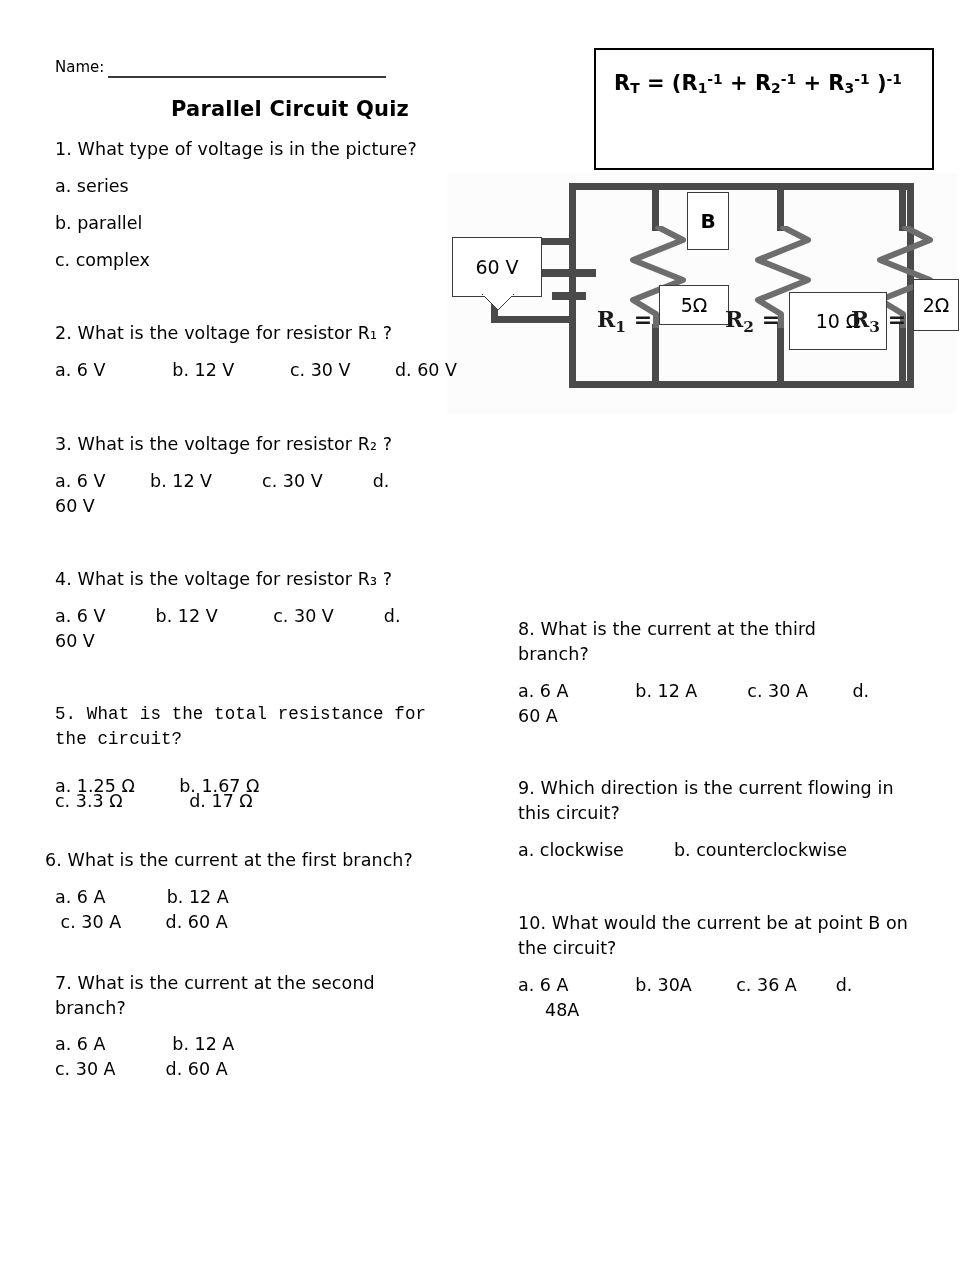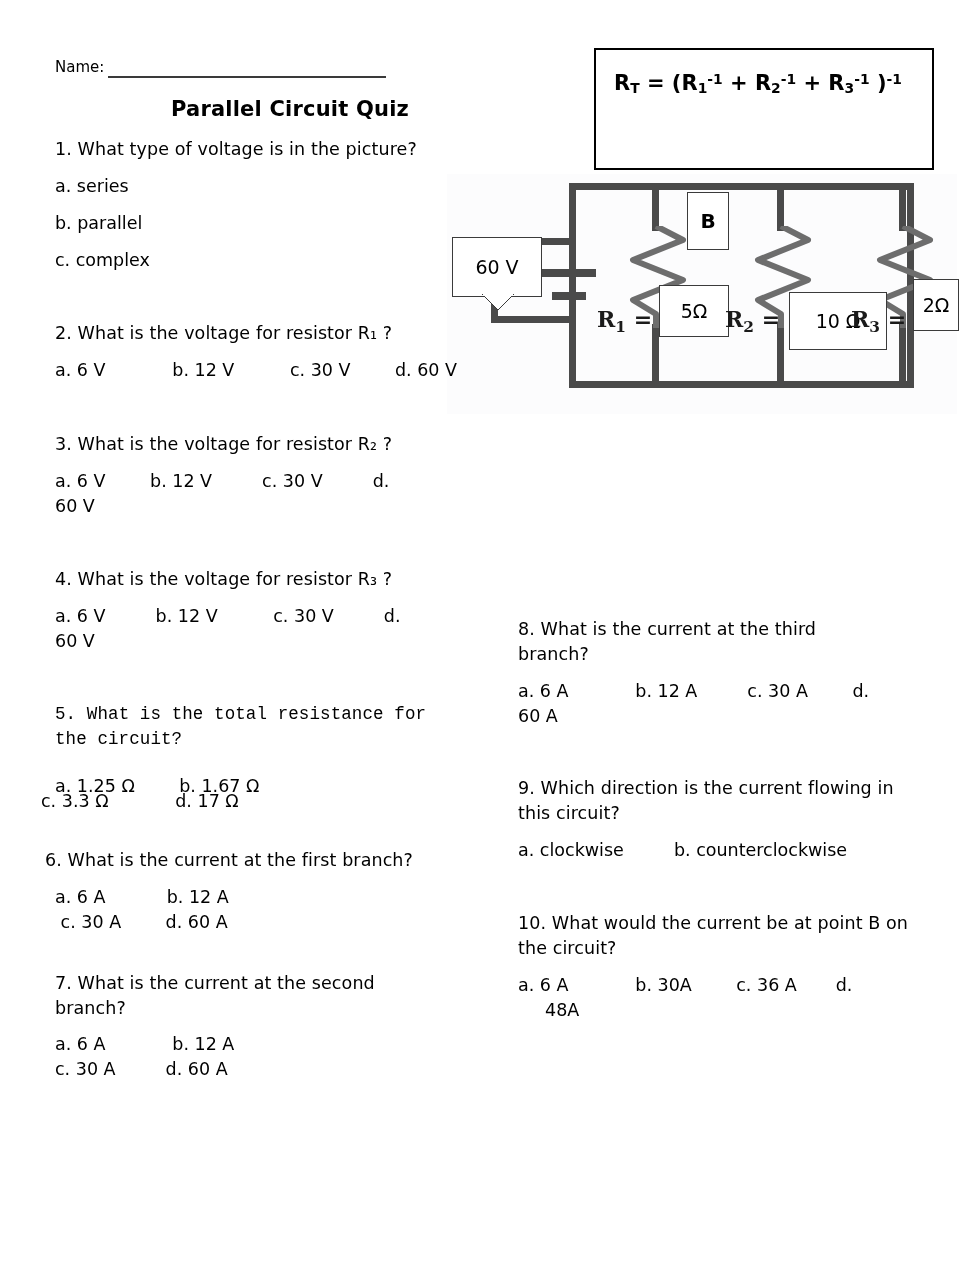--- a/index.html
+++ b/index.html
@@ -164,21 +164,21 @@
     <svg class="abs" style="left:5px; top:120px;" width="92" height="22" viewBox="0 0 92 22">
       <polygon points="30,0 62,0 46,16" fill="#ffffff" stroke="#3b3b3b" stroke-width="1"></polygon>
       <line x1="31" y1="1" x2="61" y2="1" stroke="#ffffff" stroke-width="2"></line>
     </svg>
 
     <div class="callout" style="left:240px; top:18px; width:42px; height:58px; font-weight:bold; font-size:20px;">
       <span>B</span>
     </div>
 
     <div class="rlabel" style="left:150px; top:132px;"><span>R</span><sub>1</sub><span> =</span></div>
-    <div class="callout" style="left:212px; top:111px; width:70px; height:52px;">
+    <div class="callout" style="left:212px; top:111px; width:70px; height:40px;">
       <span>5Ω</span>
     </div>
 
     <div class="rlabel" style="left:278px; top:132px;"><span>R</span><sub>2</sub><span> =</span></div>
     <div class="callout" style="left:342px; top:118px; width:98px; height:58px;">
       <span>10 Ω</span>
     </div>
 
     <div class="rlabel" style="left:404px; top:132px;"><span>R</span><sub>3</sub><span> =</span></div>
     <div class="callout" style="left:466px; top:105px; width:46px; height:52px;">
@@ -212,21 +212,21 @@
     <span>What is the voltage for resistor R₃ ?</span>
   </div>
   <div class="abs opts" style="left:55px; top:604px;">a. 6 V         b. 12 V          c. 30 V         d.</div>
   <div class="abs opts" style="left:55px; top:629px;">60 V</div>
 
   <div class="abs q" style="left:55px; top:702px; width:390px;font-family:Liberation Mono, monospace;">
     <span>5.</span>
     <span>What is the total resistance for the circuit?</span>
   </div>
   <div class="abs opts" style="left:55px; top:764px;margin-top:10px;">a. 1.25 Ω        b. 1.67 Ω</div>
-  <div class="abs opts" style="left:41px; top:789px;">c. 3.3 Ω            d. 17 Ω</div>
+  <div class="abs opts" style="left:55px; top:789px;">c. 3.3 Ω            d. 17 Ω</div>
 
   <div class="abs q" style="left:45px; top:848px; width:430px;">
     <span>6.</span>
     <span>What is the current at the first branch?</span>
   </div>
   <div class="abs opts" style="left:55px; top:885px;">a. 6 A           b. 12 A</div>
   <div class="abs opts" style="left:55px; top:910px;"> c. 30 A        d. 60 A</div>
 
   <div class="abs q" style="left:55px; top:971px; width:380px;">
     <span>7.</span>

